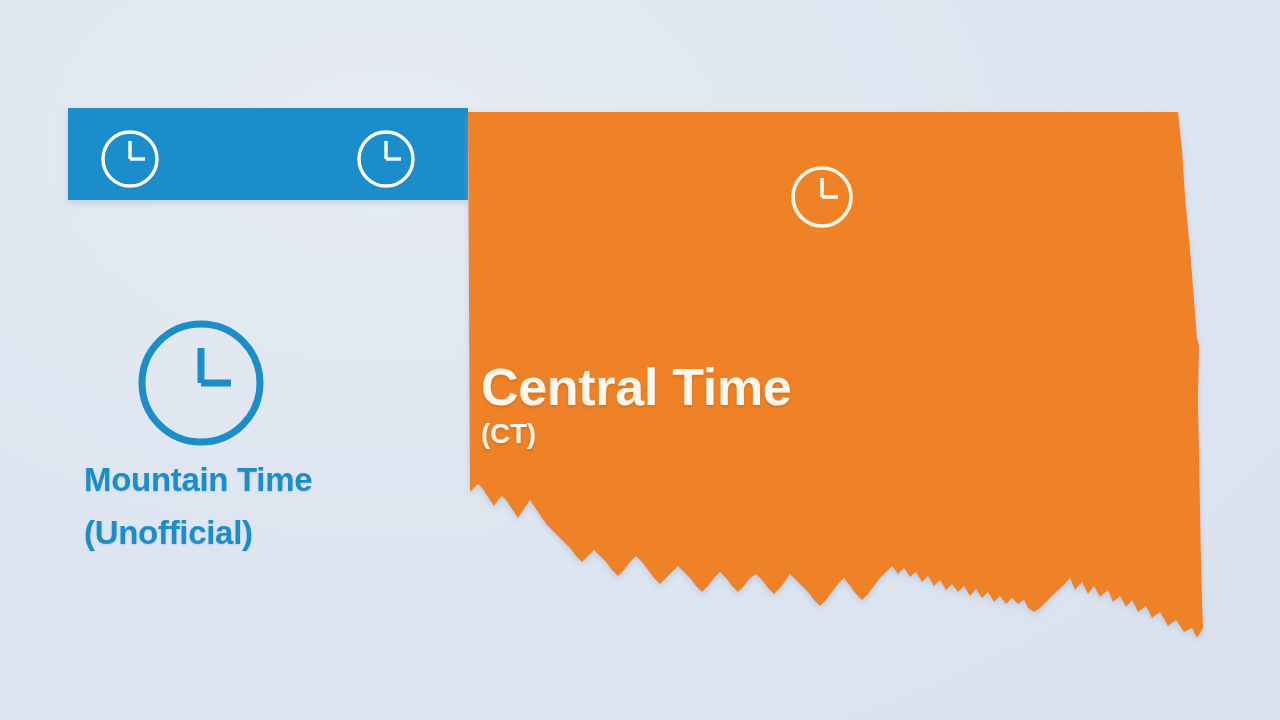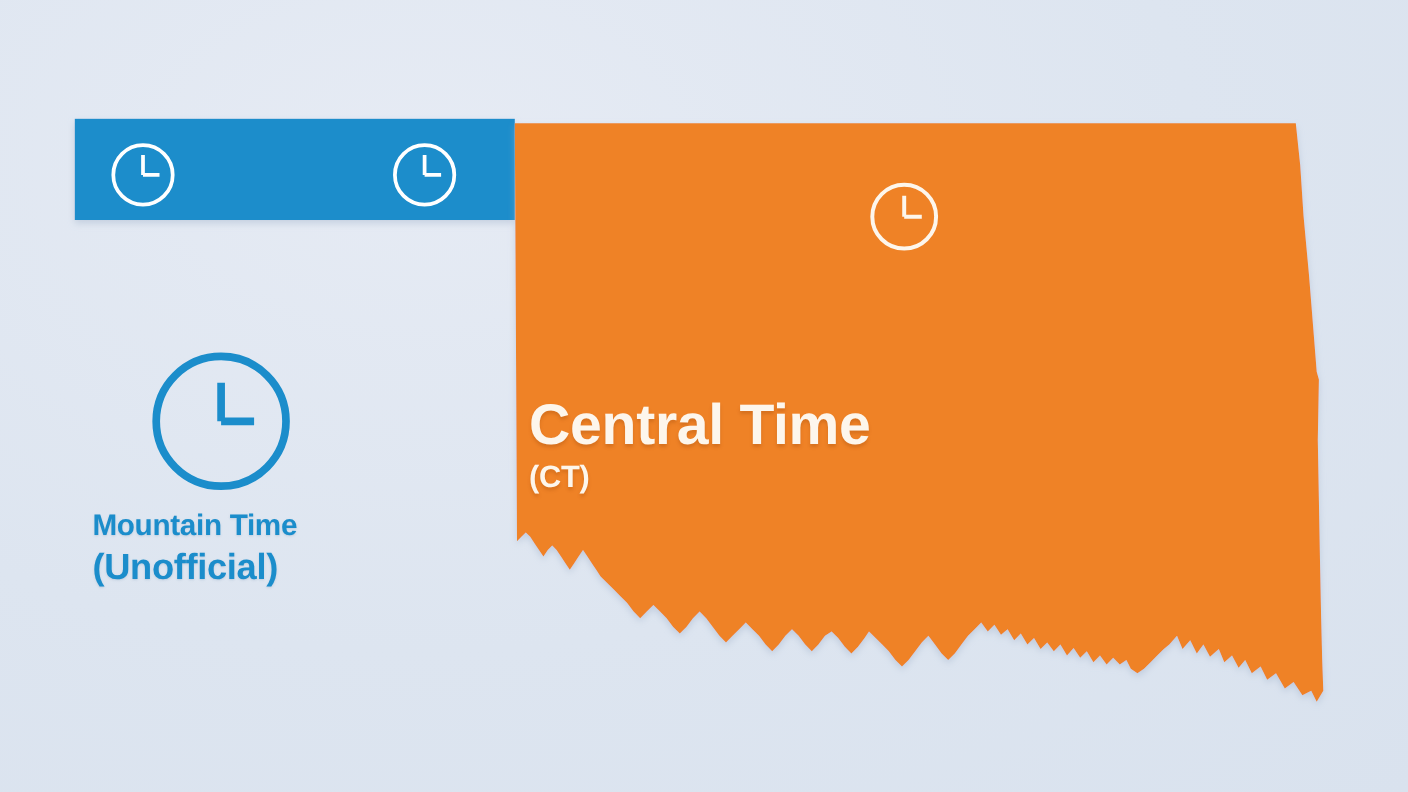--- a/index.html
+++ b/index.html
@@ -62,22 +62,22 @@
   #central-label .line2 { font-size: 28px; display: block; margin-top: 2px; }
 
   #mountain-label {
     left: 84px;
     top: 462px;
     width: 320px;
     text-align: left;
     color: #1b8dcb;
     text-shadow: 0 1px 2px rgba(120, 150, 180, 0.30);
   }
-  #mountain-label .line1 { font-size: 27px; display: block; }
-  #mountain-label .line2 { font-size: 33px; display: block; margin-top: 5px; }
+  #mountain-label .line1 { font-size: 33px; display: block; }
+  #mountain-label .line2 { font-size: 33px; display: block; margin-top: 16px; }
 </style>
 </head>
 <body>
 
 <div id="stage">
 
   <svg id="map-layer" viewBox="0 0 1280 720">
     <defs>
       <filter id="shape-shadow" x="-8%" y="-8%" width="120%" height="120%">
         <feDropShadow dx="0" dy="3" stdDeviation="3.2" flood-color="#9fb0c8" flood-opacity="0.45"></feDropShadow>

